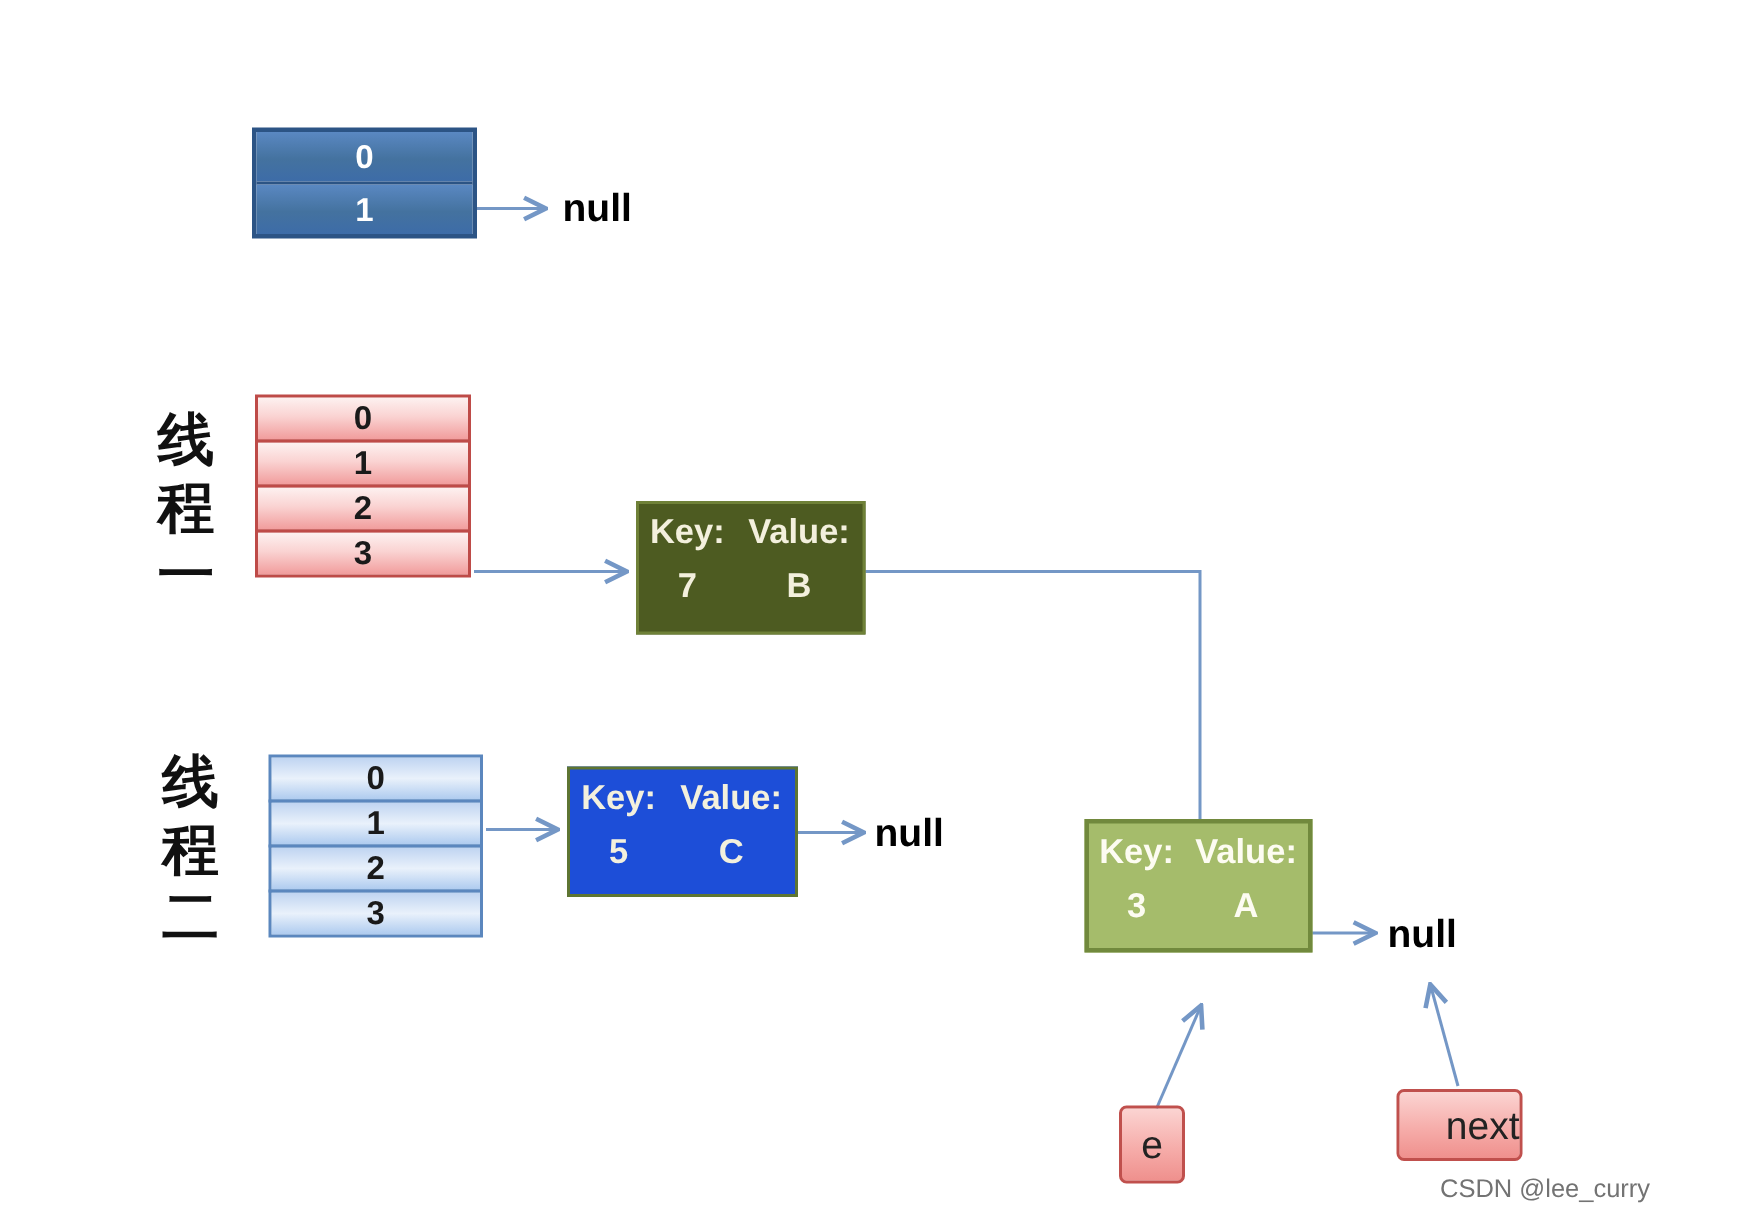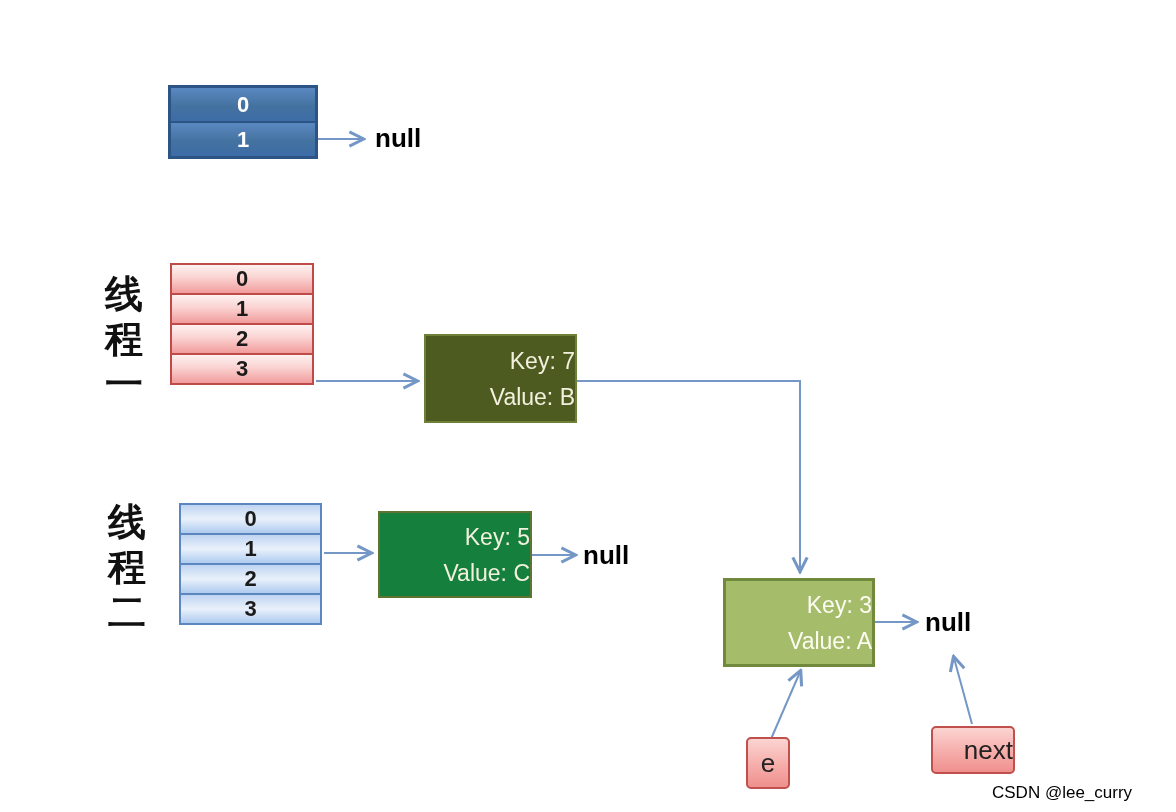--- a/index.html
+++ b/index.html
@@ -39,43 +39,43 @@
   .blue-table .cell{
     height:28px;line-height:28px;text-align:center;
     font-size:22px;font-weight:bold;color:#1a1a1a;
     border:2px solid #5B87BE;margin-top:-2px;
     background:linear-gradient(180deg,#BFD4F1 0%,#E9F1FB 50%,#AECBEF 100%);
   }
   .blue-table .cell:first-child{margin-top:0;}
 
   
   .kv-node{
-    display:flex;flex-direction:column;justify-content:center;align-items:flex-end;
-    text-align:center;font-weight:normal;font-size:23px;line-height:36px;color:#F3F0DD;
+    display:flex;flex-direction:row;justify-content:center;align-items:flex-start;
+    text-align:center;font-weight:bold;font-size:23px;line-height:36px;color:#F3F0DD;
   }
   .node-b{left:424px;top:334px;width:149px;height:85px;background:#4D5B21;border:2px solid #6F8138;}
-  .node-c{left:378px;top:511px;width:150px;height:83px;background:#15803d;border:2px solid #5E7532;}
-  .node-a{left:723px;top:578px;width:146px;height:83px;background:#A5BC6B;border:3px solid #71893D;color:#FDFCF2;}
+  .node-c{left:378px;top:511px;width:150px;height:83px;background:#1d4ed8;border:2px solid #5E7532;}
+  .node-a{left:723px;top:546px;width:146px;height:83px;background:#A5BC6B;border:3px solid #71893D;color:#FDFCF2;}
 
   
   .null-label{font-size:26px;font-weight:bold;color:#000000;}
   .null-top{left:375px;top:123px;}
   .null-c{left:583px;top:540px;}
   .null-a{left:925px;top:607px;}
 
   
   .ptr-box{
     text-align:center;color:#222222;font-size:26px;
     border:2px solid #C0504D;border-radius:5px;
     background:linear-gradient(180deg,#FBD4D2 0%,#F6ADAA 55%,#EF908D 100%);
   }
   .e-box{left:746px;top:737px;width:40px;height:48px;line-height:48px;}
   .next-box{left:931px;top:726px;width:80px;height:44px;line-height:44px;text-align:right;}
 
-  .watermark{left:992px;top:783px;font-size:17px;color:#000000;text-align:center;}
+  .watermark{left:960px;top:783px;font-size:17px;color:#737373;text-align:center;}
 </style>
 </head>
 <body>
 
 <div id="canvas">
 
   <svg class="connectors">
     <defs>
       <marker id="arrow" viewBox="0 0 10 10" refX="8" refY="5" markerWidth="9" markerHeight="9" orient="auto-start-reverse">
         <path d="M1,1 L9,5 L1,9" fill="none" stroke="#7497C6" stroke-width="1.7"></path>

